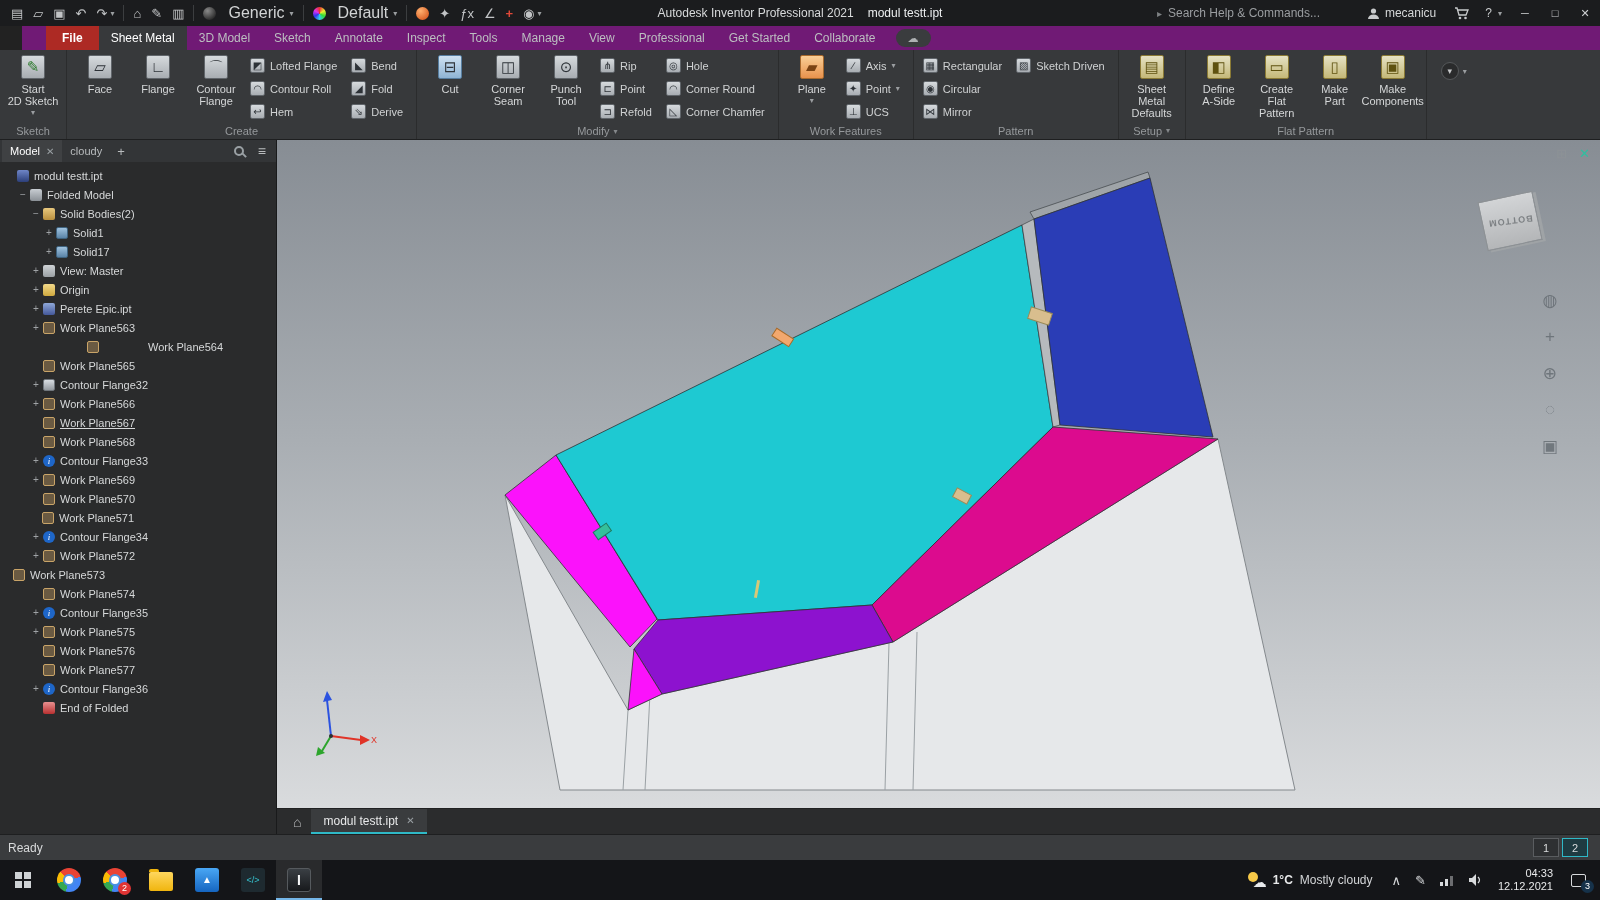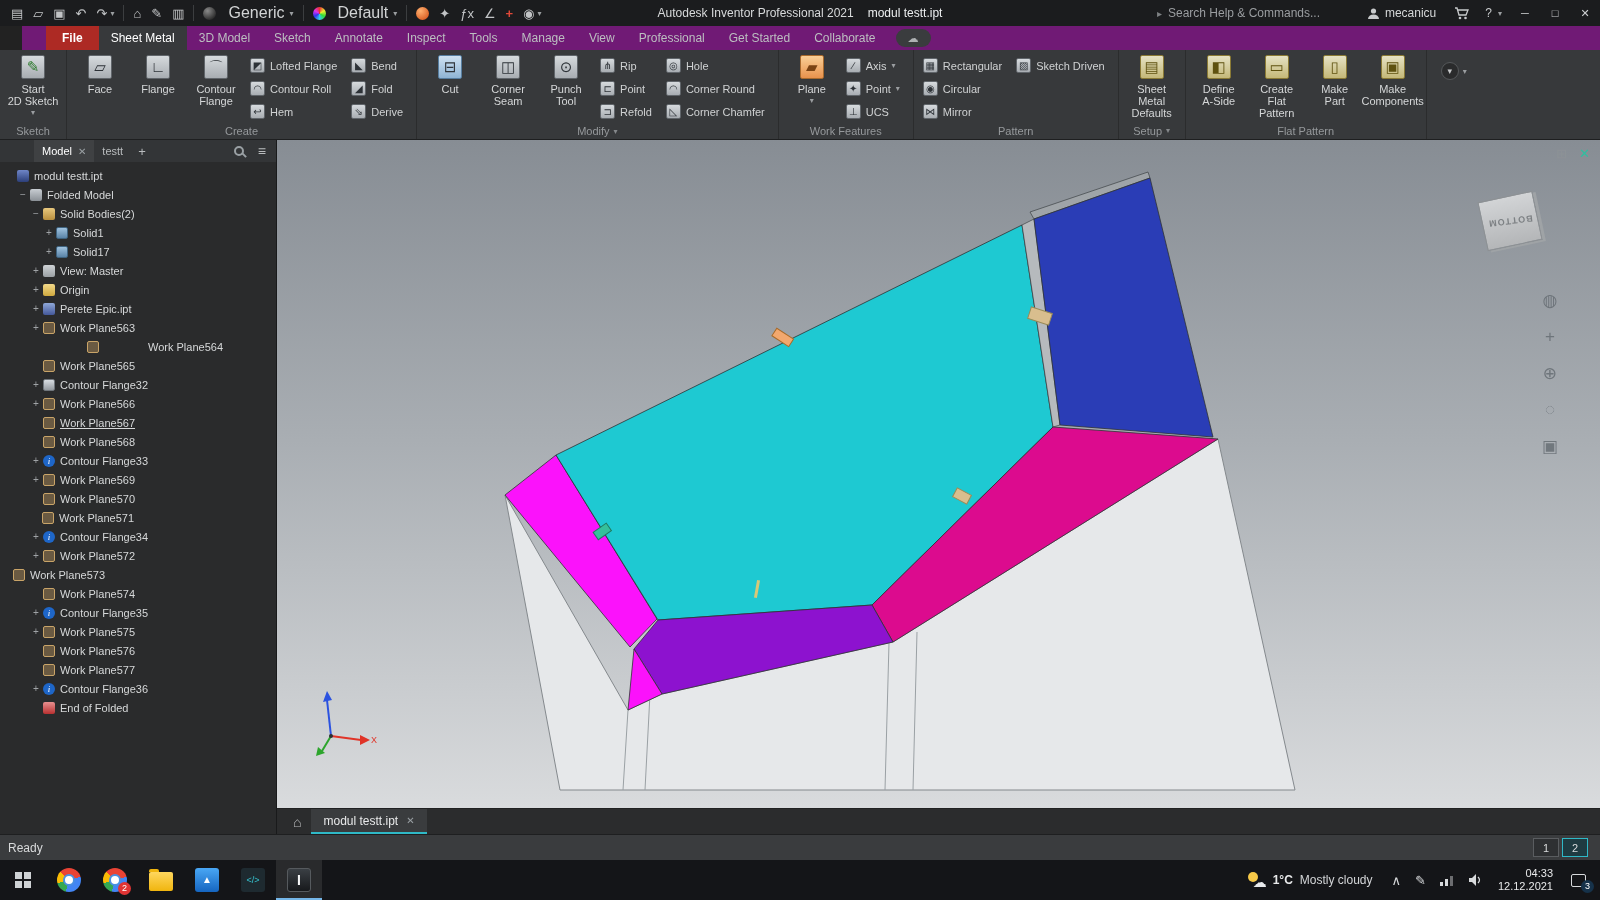--- a/index.html
+++ b/index.html
@@ -59,21 +59,21 @@
   .ribbon-overflow { margin-left:14px; margin-top:12px; display:flex; align-items:flex-start; gap:4px; }
   .ovf-circle { width:18px; height:18px; border-radius:50%; background:#2a2b2c; border:1px solid #55585a; color:#c6c8ca; font-size:9px; display:flex; align-items:center; justify-content:center; }
   .ovf-caret { font-size:8px; color:#9b9ea1; margin-top:5px; }
 
   
   .main { height:694px; display:flex; flex:none; }
 
   
   .browser { width:277px; background:#2a2b2c; border-right:1px solid #191a1b; display:flex; flex-direction:column; flex:none; }
   .browser-header { height:22px; background:#333537; display:flex; align-items:center; font-size:11px; color:#c5c7c9; padding-left:2px; flex:none; }
-  .btabs { display:flex; height:100%;margin-left:32px; }
+  .btabs { display:flex; height:100%; }
   .btab { display:flex; align-items:center; gap:6px; padding:0 8px; color:#b9bcbe; }
   .btab.active { background:#3f4143; color:#fff; }
   .btab-x { color:#9aa0a4; font-size:10px; }
   .btab-plus { padding:0 7px; color:#b9bcbe; font-size:13px; }
   .bh-spacer { flex:1; }
   .loupe { width:10px; height:10px; border:2px solid #9aa0a4; border-radius:50%; position:relative; margin-right:14px; }
   .loupe::after { content:''; position:absolute; width:6px; height:2px; background:#9aa0a4; transform:rotate(45deg); right:-5px; bottom:-2px; }
   .bmenu { padding:0 10px 0 0; font-size:14px; color:#b9bcbe; }
   .tree { flex:1; overflow:hidden; padding-top:4px; }
   .trow { height:19px; display:flex; align-items:center; font-size:11px; color:#d6d8d9; white-space:nowrap; cursor:default; }
@@ -419,21 +419,21 @@
       <span class="ovf-caret" data-name="chevron-down-icon">▾</span>
     </div>
   </div>
 
 <div class="main">
 
   <div class="browser" data-name="model-browser">
     <div class="browser-header" data-name="browser-header">
       <div class="btabs" id="btabs">
           <span class="btab active" data-name="browser-tab-model">Model<span class="btab-x" data-name="close-icon">✕</span></span>
-          <span class="btab" data-name="browser-tab-ilogic">testt</span>
+          <span class="btab" data-name="browser-tab-ilogic">cloudy</span>
         </div>
       <span class="btab-plus" data-name="add-browser-tab-button">+</span>
       <span class="bh-spacer"></span>
       <span class="loupe" data-name="browser-search-icon"></span>
       <span class="bmenu" data-name="browser-menu-icon">≡</span>
     </div>
     <div class="tree" id="tree" data-name="model-tree">
         <div class="trow" data-name="tree-item-modul-testt-ipt" style="padding-left: 4px;">
           <span class="exp" data-name="expander-spacer"></span>
           <span class="ticon" data-name="part-root-icon" data-icon="part-root"></span>

